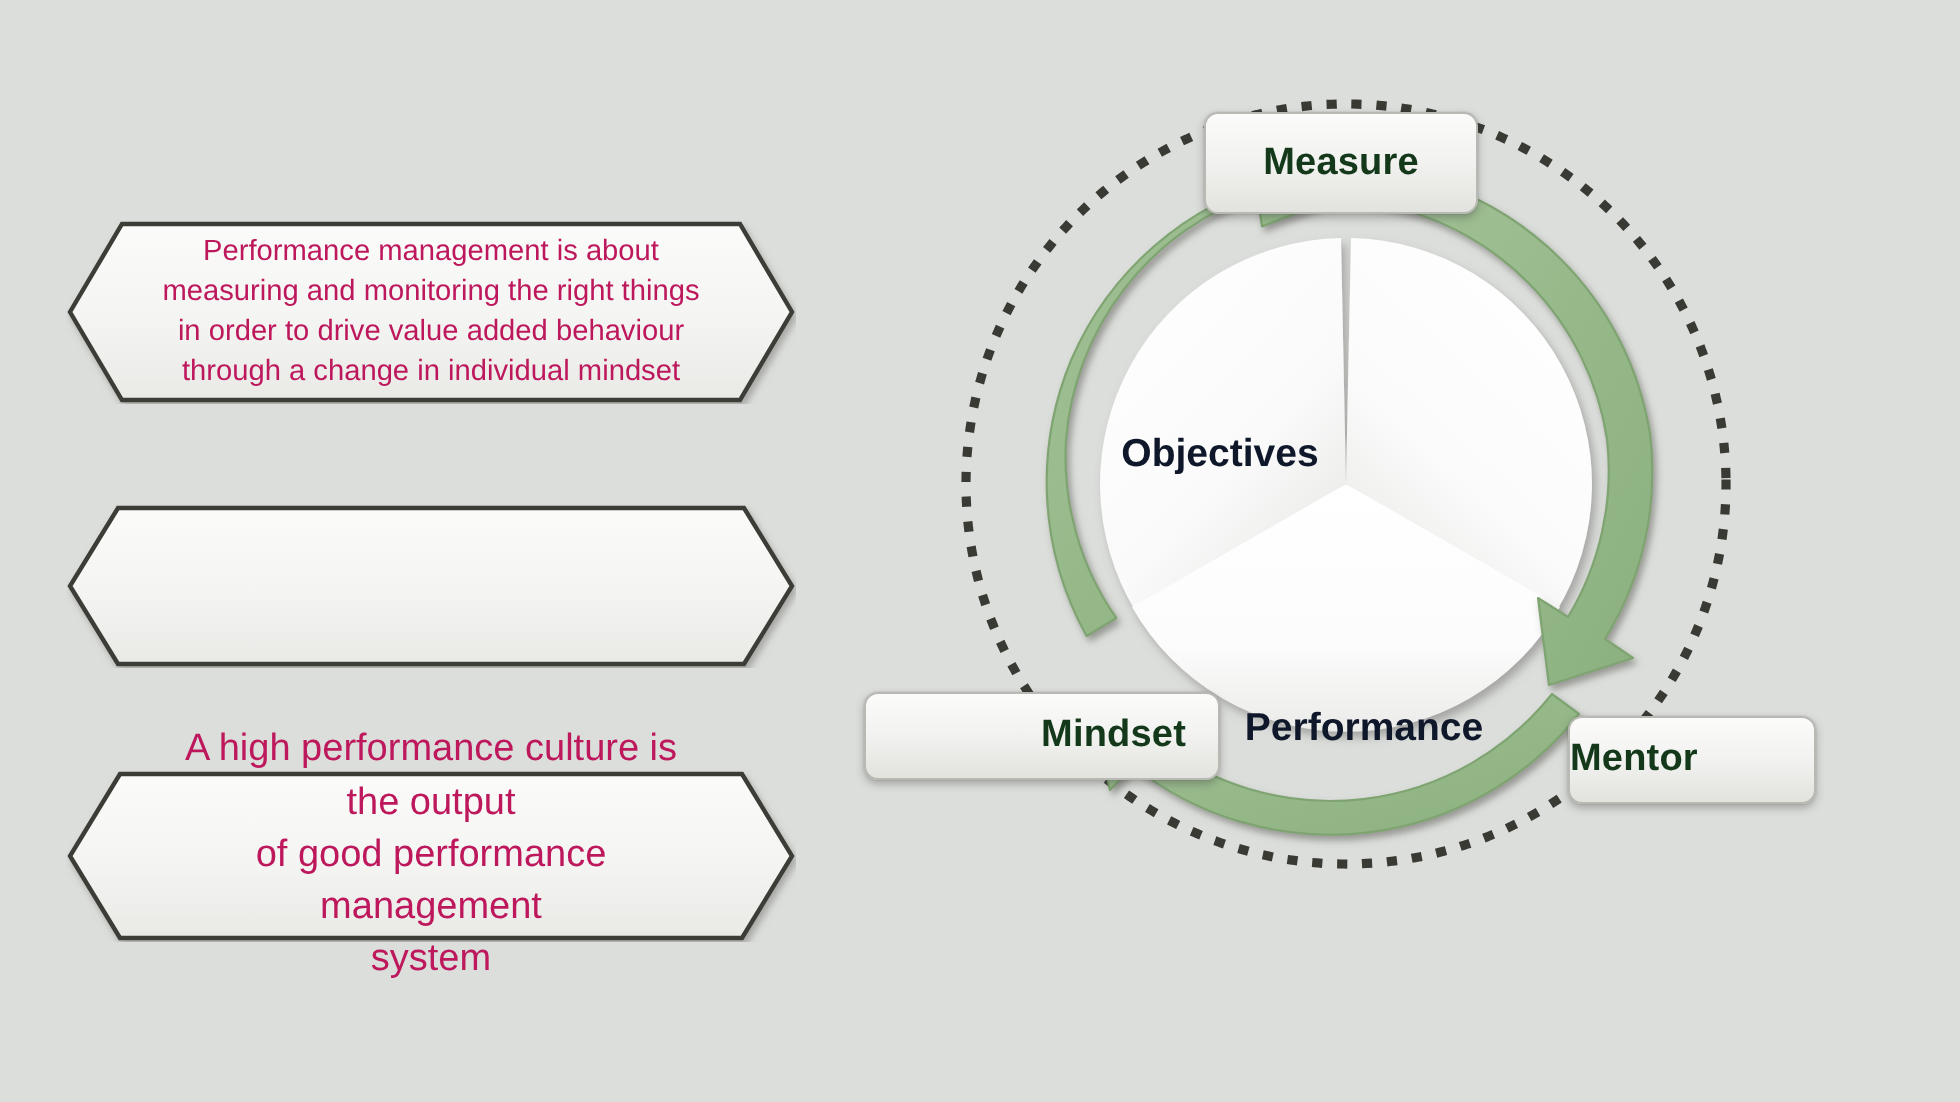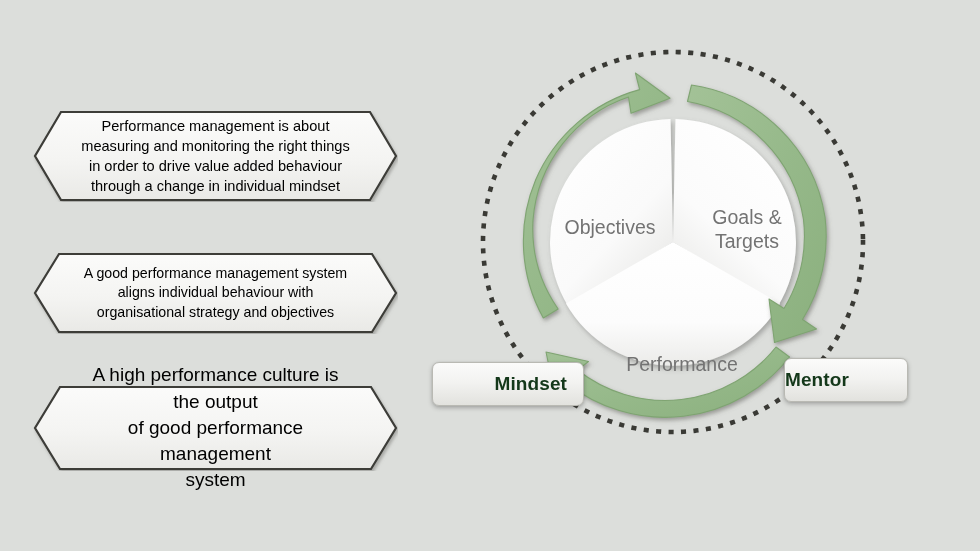--- a/index.html
+++ b/index.html
@@ -37,45 +37,46 @@
     position: absolute;
     left: 0; top: 0;
     width: 100%;
     height: 100%;
   }
   .chevron-text {
     position: relative;
     z-index: 2;
     padding: 0 46px;
     white-space: pre-line;
-    color: #000000;
+    color: #be185d;
   }
 
   #panel-1 { left: 33px; top: 110px;  width: 365px; height: 92px;  font-size: 14.6px; }
   #panel-2 { left: 33px; top: 252px;  width: 365px; height: 82px;  font-size: 14.2px; }
   #panel-3 { left: 33px; top: 385px;  width: 365px; height: 86px;  font-size: 19px; }
 
   
   #cycle {
     position: absolute;
     left: 432px;
     top: 30px;
     width: 530px;
     height: 470px;
   }
   #cycle svg { display: block; }
 
   .seg-label {
     position: absolute;
-    color: #737373;
+    color: #0f172a;
     font-size: 19.5px;
     text-align: center;
     line-height: 1.25;
     white-space: pre-line;
     pointer-events: none;
+    font-weight: bold;
   }
   #label-objectives { left: 98px;  top: 185px;  width: 160px; }
   #label-goals      { left: 250px; top: 175px;  width: 130px; }
   #label-behaviours { left: 155px; top: 322px;  width: 190px; }
 
   
   .node-box {
     position: absolute;
     display: flex;
     align-items: center;
@@ -88,21 +89,21 @@
     font-size: 19px;
     letter-spacing: .1px;
     box-shadow: 0 2px 4px rgba(60,60,60,.34), 0 0 1px rgba(0,0,0,.2);
   }
   #node-measure {
     left: 602px; top: 56px; width: 137px; height: 51px;
     border-radius: 7px;
     z-index: 6;
   }
   #node-mindset {
-    left: 432px; top: 362px; width: 152px; height: 44px;
+    left: 432px; top: 346px; width: 178px; height: 44px;
     border-radius: 7px;
     justify-content: flex-end;
     padding-right: 16px;
     z-index: 3;
   }
   #node-mentor {
     left: 784px; top: 358px; width: 124px; height: 44px;
     border-radius: 7px;
     justify-content: flex-start;
     z-index: 3;
@@ -140,23 +141,20 @@
           <stop offset="0%" stop-color="#fbfbfa"></stop>
           <stop offset="55%" stop-color="#f4f4f2"></stop>
           <stop offset="100%" stop-color="#e9e9e6"></stop>
         </linearGradient>
         <filter id="chevShadow2" x="-20%" y="-20%" width="140%" height="150%">
           <feDropShadow dx="1.5" dy="2.5" stdDeviation="1.8" flood-color="#7c7c78" flood-opacity="0.55"></feDropShadow>
         </filter>
       </defs>
       <polygon points="26,2 339,2 363,41 339,80 26,80 2,41" fill="url(#chevGrad2)" stroke="#3c3c38" stroke-width="2.2" filter="url(#chevShadow2)"></polygon>
     </svg>
-    <div class="chevron-text">A good performance management system
-aligns individual behaviour with
-organisational strategy and objectives</div>
   </div>
 
   <div class="chevron-panel" id="panel-3">
     <svg class="chevron-shape" viewBox="0 0 365 86" preserveAspectRatio="none">
       <defs>
         <linearGradient id="chevGrad3" x1="0" y1="0" x2="0" y2="1">
           <stop offset="0%" stop-color="#fbfbfa"></stop>
           <stop offset="55%" stop-color="#f4f4f2"></stop>
           <stop offset="100%" stop-color="#e9e9e6"></stop>
         </linearGradient>
@@ -249,21 +247,20 @@
             L 123.0,365.0
             L 114.0,322.0
             L 156.5,331.5
             L 145.5,340.0
             A 141.5,141.5 0 0 0 344.0,317.0
             Z" fill="url(#arrGrad)" stroke="#7fa472" stroke-width="1.1" stroke-linejoin="round"></path>
       </g>
     </svg>
 
     <div class="seg-label" id="label-objectives">Objectives</div>
-    <div class="seg-label" id="label-goals">Goals &amp;
-Targets</div>
     <div class="seg-label" id="label-behaviours">Performance</div>
   </div>
 
+  <div class="node-box" id="node-measure">Measure</div>
   <div class="node-box" id="node-mindset">Mindset</div>
   <div class="node-box" id="node-mentor">Mentor</div>
 
 </div>
 
 </body></html>

